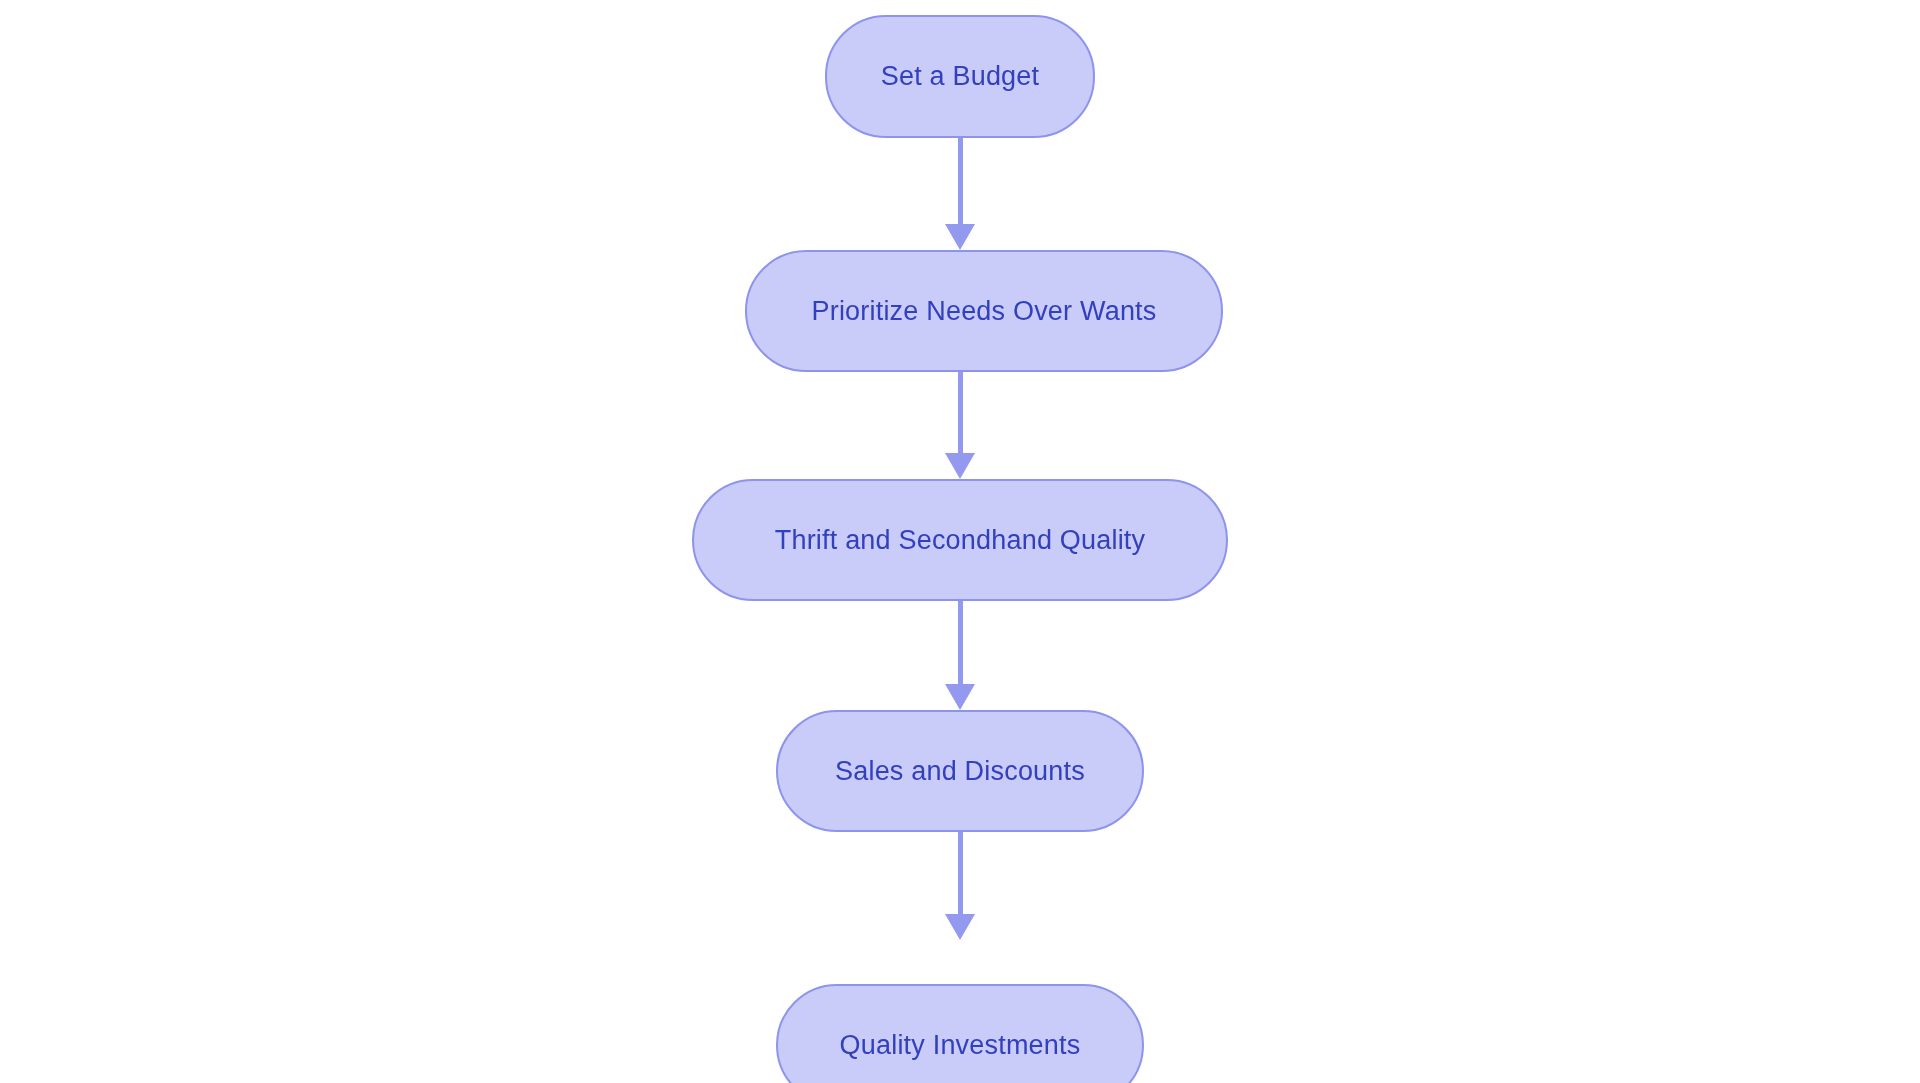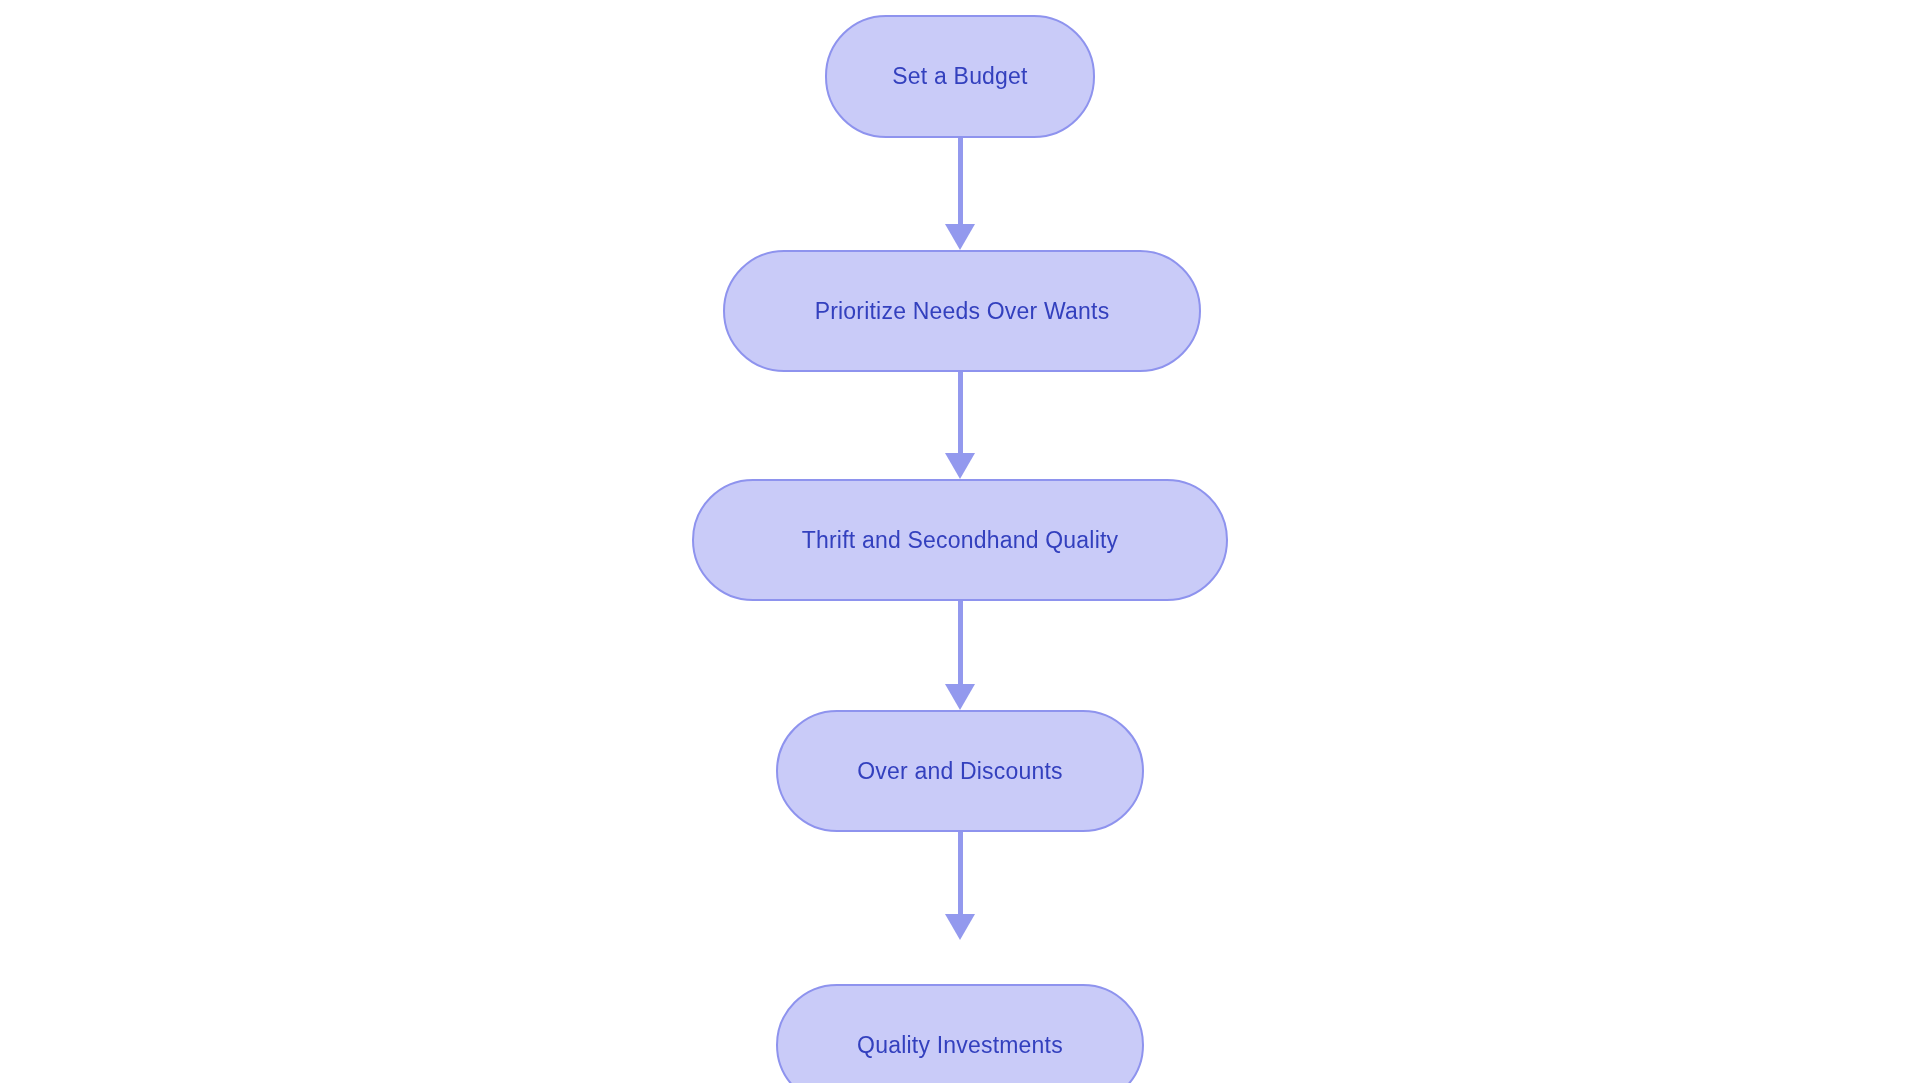--- a/index.html
+++ b/index.html
@@ -26,27 +26,27 @@
     display: flex;
     align-items: center;
     justify-content: center;
     background: var(--node-fill);
     border: 2px solid var(--node-border);
     border-radius: 61px;
     height: 122px;
   }
   .flow-node .node-label {
     color: var(--node-text);
-    font-size: 23px;
+    font-size: 27px;
     letter-spacing: 0.2px;
     white-space: nowrap;
     text-align: right;
   }
   .node-1 { left: 825px;  top: 15px;  width: 270px; height: 123px; }
-  .node-2 { left: 723px;  top: 250px; width: 478px; }
+  .node-2 { left: 745px;  top: 250px; width: 478px; }
   .node-3 { left: 692px;  top: 479px; width: 536px; }
   .node-4 { left: 776px;  top: 710px; width: 368px; }
   .node-5 { left: 776px;  top: 940px; width: 368px; margin-top: 44px; }
 
   .connector {
     position: absolute;
     left: 945px;            
     width: 30px;
     display: flex;
     flex-direction: column;
@@ -94,21 +94,21 @@
   <div class="flow-node node-3">
     <span class="node-label">Thrift and Secondhand Quality</span>
   </div>
 
   <div class="connector conn-3">
     <div class="edge-line"></div>
     <div class="edge-arrowhead"></div>
   </div>
 
   <div class="flow-node node-4">
-    <span class="node-label">Over and Discounts</span>
+    <span class="node-label">Sales and Discounts</span>
   </div>
 
   <div class="connector conn-4">
     <div class="edge-line"></div>
     <div class="edge-arrowhead"></div>
   </div>
 
   <div class="flow-node node-5">
     <span class="node-label">Quality Investments</span>
   </div>

